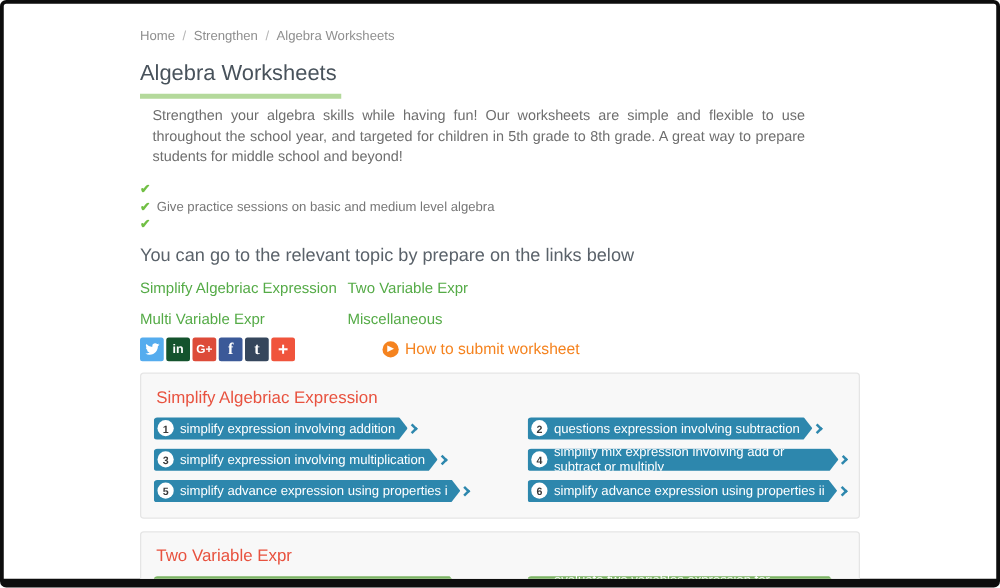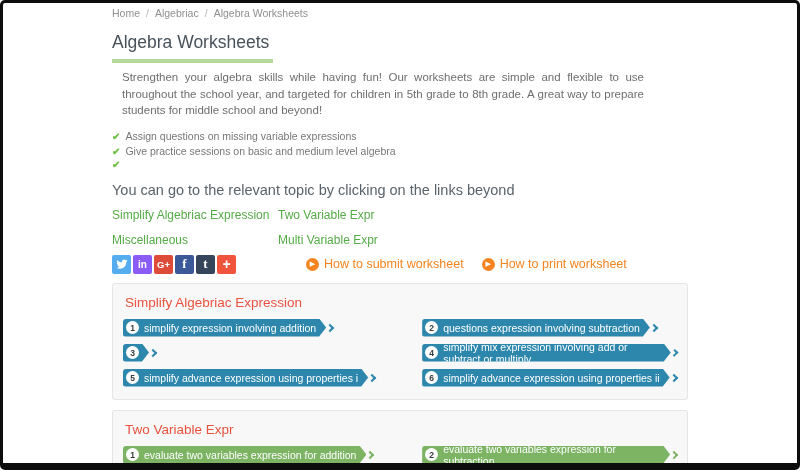--- a/index.html
+++ b/index.html
@@ -5,21 +5,21 @@
   * { margin:0; padding:0; box-sizing:border-box; }
   html,body { width:800px; height:470px; font-family:"Liberation Sans", sans-serif; background:#fff; }
   .frame {
     position:absolute; inset:0; width:800px; height:470px;
     border:3px solid #0d0d0d; border-bottom-width:7px; border-radius:5px;
     background:#fff; overflow:hidden;
   }
   .container { width:576px; margin:0 auto; }
 
   
-  .breadcrumb { padding-top:4px; font-size:10.5px; color:#8f8f8f; display:flex; gap:6px; align-items:center; }
+  .breadcrumb { padding-top:20px; font-size:10.5px; color:#8f8f8f; display:flex; gap:6px; align-items:center; }
   .breadcrumb .crumb { color:#8f8f8f; cursor:pointer; }
   .breadcrumb .sep { color:#b5b5b5; }
 
   
   .page-title { margin-top:13px; display:inline-block; font-size:17.5px; font-weight:400; color:#48525b; border-bottom:4px solid #b4d99b; padding-bottom:6px; padding-right:4px; }
 
   
   .description { margin-top:6px; padding:0 44px 0 10px; font-size:11.5px; line-height:1.45; color:#6e6e6e; text-align:justify; }
 
   
@@ -33,21 +33,21 @@
   
   .topic-links { margin-top:10px; display:grid; grid-template-columns:166px auto; row-gap:11px; }
   .topic-link { font-size:12px; color:#55ab47; cursor:pointer; }
 
   
   .share-row { margin-top:8px; display:flex; align-items:center; }
   .social { display:flex; gap:2px; }
   .s-icon { width:19px; height:19px; border-radius:2px; color:#fff; display:flex; align-items:center; justify-content:center; font-size:11px; font-weight:bold; cursor:pointer; }
   .s-icon svg { width:12px; height:12px; fill:#fff; }
   .s-tw { background:#55acee; }
-  .s-li { background:#8b5cf6; font-size:10px; }
+  .s-li { background:#14532d; font-size:10px; }
   .s-gp { background:#dd4b39; font-size:9.5px; }
   .s-fb { background:#3b5998; font-family:"Liberation Serif", serif; font-size:13px; }
   .s-tb { background:#35465c; font-family:"Liberation Serif", serif; font-size:13px; }
   .s-pl { background:#f0543c; font-size:14px; }
 
   .actions { display:flex; gap:18px; margin-left:70px; }
   .action-link { display:flex; align-items:center; gap:5px; font-size:12.5px; color:#f5831f; cursor:pointer; }
   .action-arrow { width:13px; height:13px; border-radius:50%; background:#f5831f; color:#fff; font-size:7px; display:flex; align-items:center; justify-content:center; }
 
   
@@ -76,74 +76,69 @@
 </style>
 </head>
 <body>
 
 <div class="frame">
   <div class="container">
 
     <div class="breadcrumb">
       <span class="crumb">Home</span>
       <span class="sep">/</span>
-      <span class="crumb">Algebriac</span>
+      <span class="crumb">Strengthen</span>
       <span class="sep">/</span>
       <span class="crumb">Algebra Worksheets</span>
     </div>
 
     <h1 class="page-title">Algebra Worksheets</h1>
 
     <p class="description">Strengthen your algebra skills while having fun! Our worksheets are simple and flexible to use throughout the school year, and targeted for children in 5th grade to 8th grade. A great way to prepare students for middle school and beyond!</p>
 
     <ul class="features">
       <li>
         <span class="check">✔</span>
-        <span>Assign questions on missing variable expressions</span>
       </li>
       <li>
         <span class="check">✔</span>
         <span>Give practice sessions on basic and medium level algebra</span>
       </li>
       <li>
         <span class="check">✔</span>
       </li>
     </ul>
 
-    <div class="topics-intro">You can go to the relevant topic by clicking on the links beyond</div>
+    <div class="topics-intro">You can go to the relevant topic by prepare on the links below</div>
 
     <div class="topic-links">
       <span class="topic-link">Simplify Algebriac Expression</span>
       <span class="topic-link">Two Variable Expr</span>
+      <span class="topic-link">Multi Variable Expr</span>
       <span class="topic-link">Miscellaneous</span>
-      <span class="topic-link">Multi Variable Expr</span>
     </div>
 
     <div class="share-row">
       <div class="social">
         <span class="s-icon s-tw">
           <svg viewBox="0 0 24 24">
               <path d="M23 5.1c-.8.4-1.7.6-2.6.8.9-.6 1.6-1.5 2-2.5-.9.5-1.9.9-2.9 1.1A4.6 4.6 0 0 0 11.6 8c0 .4 0 .7.1 1A13 13 0 0 1 2.2 4.2a4.6 4.6 0 0 0 1.4 6.1c-.7 0-1.5-.2-2.1-.6v.1c0 2.2 1.6 4.1 3.7 4.5-.4.1-.8.2-1.2.2-.3 0-.6 0-.9-.1.6 1.9 2.3 3.2 4.3 3.2A9.2 9.2 0 0 1 .6 19.5a13 13 0 0 0 7 2c8.4 0 13-7 13-13v-.6c.9-.6 1.7-1.4 2.4-2.3z"></path>
             </svg>
         </span>
         <span class="s-icon s-li">in</span>
         <span class="s-icon s-gp">G+</span>
         <span class="s-icon s-fb">f</span>
         <span class="s-icon s-tb">t</span>
         <span class="s-icon s-pl">+</span>
       </div>
       <div class="actions">
         <span class="action-link">
           <span class="action-arrow">▶</span>
           <span>How to submit worksheet</span>
         </span>
-        <span class="action-link">
-          <span class="action-arrow">▶</span>
-          <span>How to print worksheet</span>
-        </span>
       </div>
     </div>
 
     
     <div class="panel">
       <h2 class="panel-title">Simplify Algebriac Expression</h2>
       <div class="ws-grid">
         <div class="ws-row">
           <span class="tag c-blue">
               <span class="num">1</span>
@@ -154,20 +149,21 @@
         <div class="ws-row">
           <span class="tag c-blue">
               <span class="num">2</span>
               <span>questions expression involving subtraction</span>
             </span>
           <span class="tail t-blue"></span>
         </div>
         <div class="ws-row">
           <span class="tag c-blue">
               <span class="num">3</span>
+              <span>simplify expression involving multiplication</span>
             </span>
           <span class="tail t-blue"></span>
         </div>
         <div class="ws-row">
           <span class="tag c-blue">
               <span class="num">4</span>
               <span>simplify mix expression involving add or subtract or multiply</span>
             </span>
           <span class="tail t-blue"></span>
         </div>

